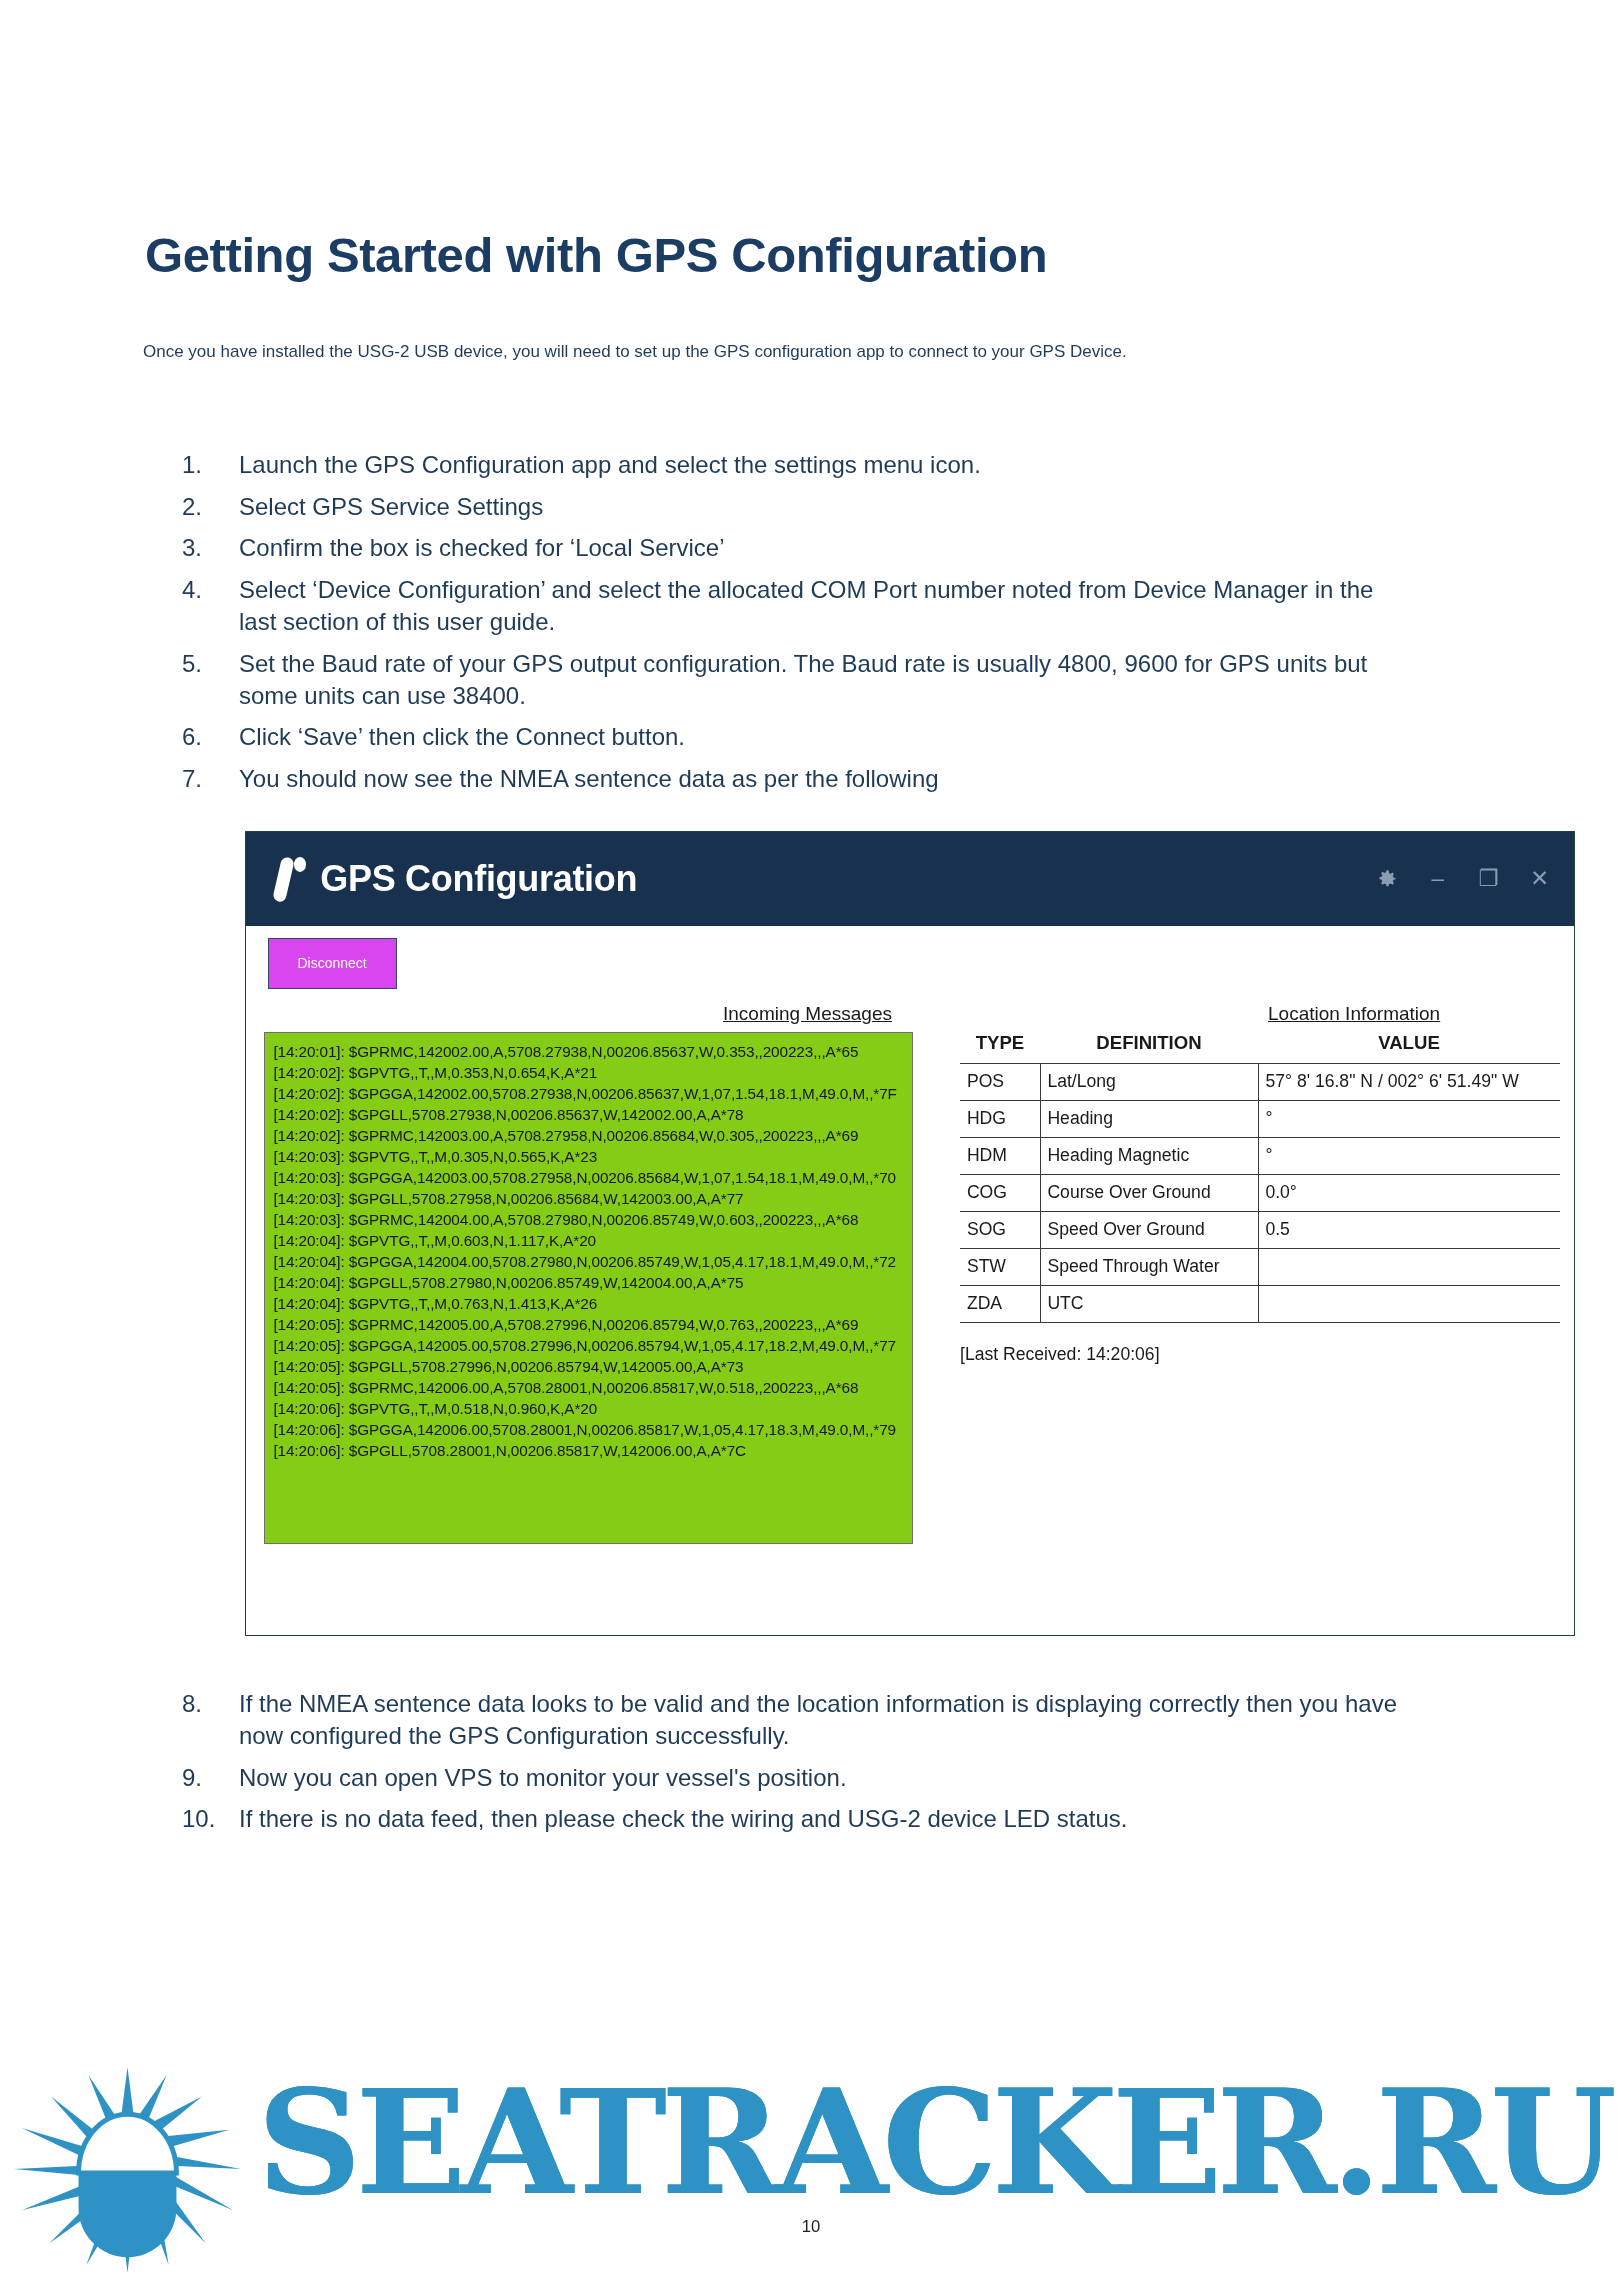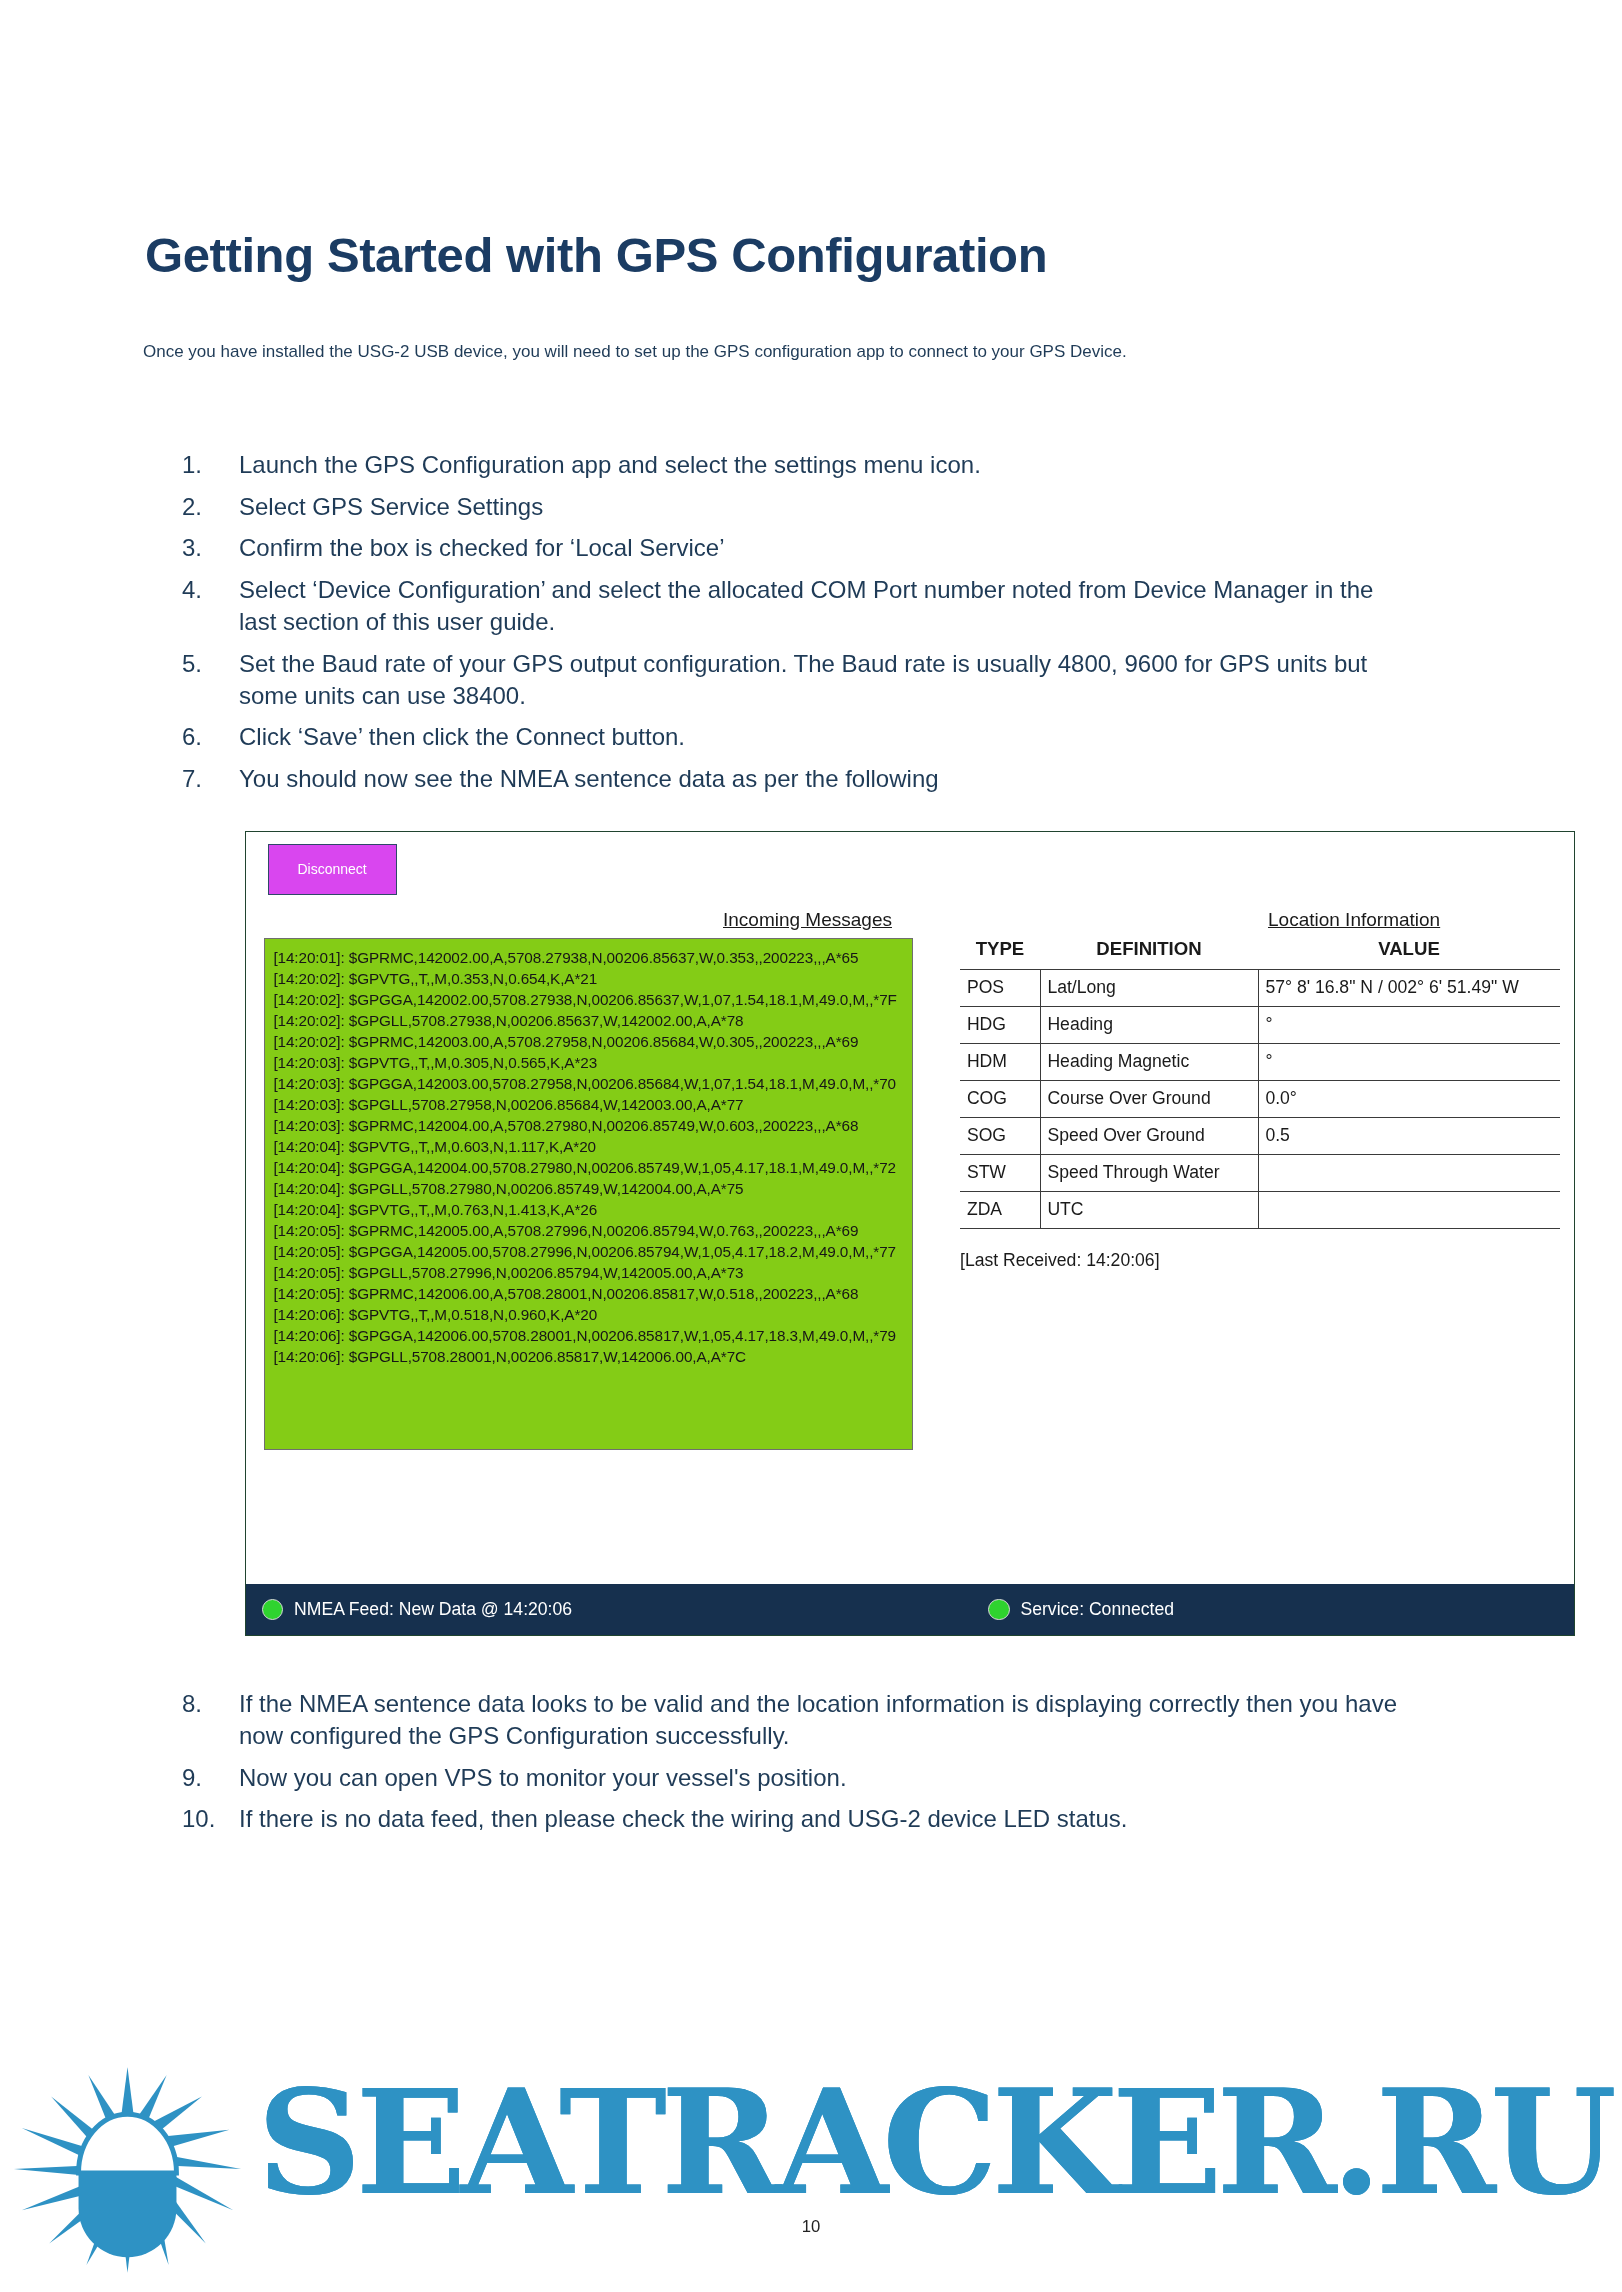--- a/index.html
+++ b/index.html
@@ -315,20 +315,39 @@
       <li><span class="num">2.</span><span>Select GPS Service Settings</span></li>
       <li><span class="num">3.</span><span>Confirm the box is checked for ‘Local Service’</span></li>
       <li><span class="num">4.</span><span>Select ‘Device Configuration’ and select the allocated COM Port number noted from Device Manager in the last section of this user guide.</span></li>
       <li><span class="num">5.</span><span>Set the Baud rate of your GPS output configuration. The Baud rate is usually 4800, 9600 for GPS units but some units can use 38400.</span></li>
       <li><span class="num">6.</span><span>Click ‘Save’ then click the Connect button.</span></li>
       <li><span class="num">7.</span><span>You should now see the NMEA sentence data as per the following</span></li>
     </ol>
 
   <div class="app-window">
 
+    <div class="titlebar">
+      <div class="logo-mark">
+        <div class="stroke"></div>
+        <div class="dot"></div>
+      </div>
+      <div class="app-title">GPS Configuration</div>
+
+      <div class="win-controls">
+        <span class="wc gear-ico">
+          <svg width="23.5" height="23.5" viewBox="0 0 24 24" fill="#8d9db0">
+            <path d="M12 8.2a3.8 3.8 0 1 0 0 7.6 3.8 3.8 0 0 0 0-7.6zm0 5.8a2 2 0 1 1 0-4 2 2 0 0 1 0 4z"></path>
+            <path d="M21 13.1v-2.2l-2.2-.4a7 7 0 0 0-.7-1.7l1.3-1.8-1.6-1.6-1.8 1.3a7 7 0 0 0-1.7-.7L13.9 3h-2.2l-.4 2.2a7 7 0 0 0-1.7.7L7.8 4.6 6.2 6.2l1.3 1.8a7 7 0 0 0-.7 1.7L4.6 10v2.2h-.1l2.3.5a7 7 0 0 0 .7 1.7l-1.3 1.8 1.6 1.6 1.8-1.3c.5.3 1.1.6 1.7.7l.4 2.2h2.2l.4-2.2a7 7 0 0 0 1.7-.7l1.8 1.3 1.6-1.6-1.3-1.8c.3-.5.6-1.1.7-1.7l2.2-.4z"></path>
+          </svg>
+        </span>
+        <span class="wc">–</span>
+        <span class="wc">❐</span>
+        <span class="wc">✕</span>
+      </div>
+    </div>
 
     <div class="toolbar">
       <div class="btn-disconnect">Disconnect</div>
     </div>
 
     <div class="panels">
 
       <div class="panel-head head-incoming">Incoming Messages</div>
       <div class="panel-head head-location">Location Information</div>
 
@@ -399,30 +418,20 @@
                 <td class="c-type">ZDA</td>
                 <td class="c-def">UTC</td>
                 <td class="c-val"></td>
               </tr>
             </tbody>
         </table>
         <div class="last-received">[Last Received: 14:20:06]</div>
       </div>
     </div>
 
-    <div class="statusbar">
-      <div class="status-item one">
-        <span class="led"></span>
-        <span>NMEA Feed: New Data @ 14:20:06</span>
-      </div>
-      <div class="status-item two">
-        <span class="led"></span>
-        <span>Service: Connected</span>
-      </div>
-    </div>
   </div>
 
   <ol class="steps bottom" id="steps-bottom">
       <li><span class="num">8.</span><span>If the NMEA sentence data looks to be valid and the location information is displaying correctly then you have now configured the GPS Configuration successfully.</span></li>
       <li><span class="num">9.</span><span>Now you can open VPS to monitor your vessel's position.</span></li>
       <li><span class="num">10.</span><span>If there is no data feed, then please check the wiring and USG-2 device LED status.</span></li>
     </ol>
 
   <div class="watermark">
     <svg class="sun" viewBox="0 0 240 210">

